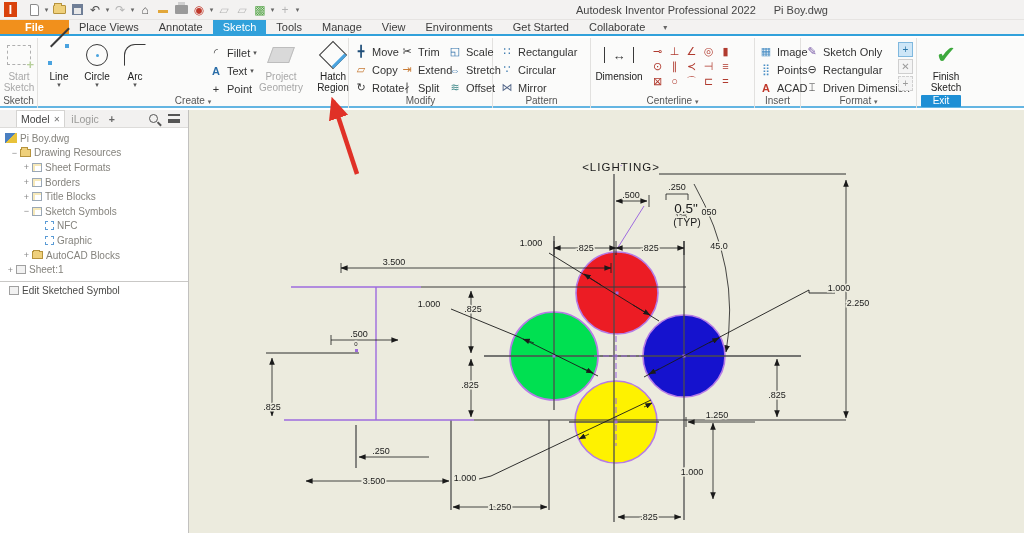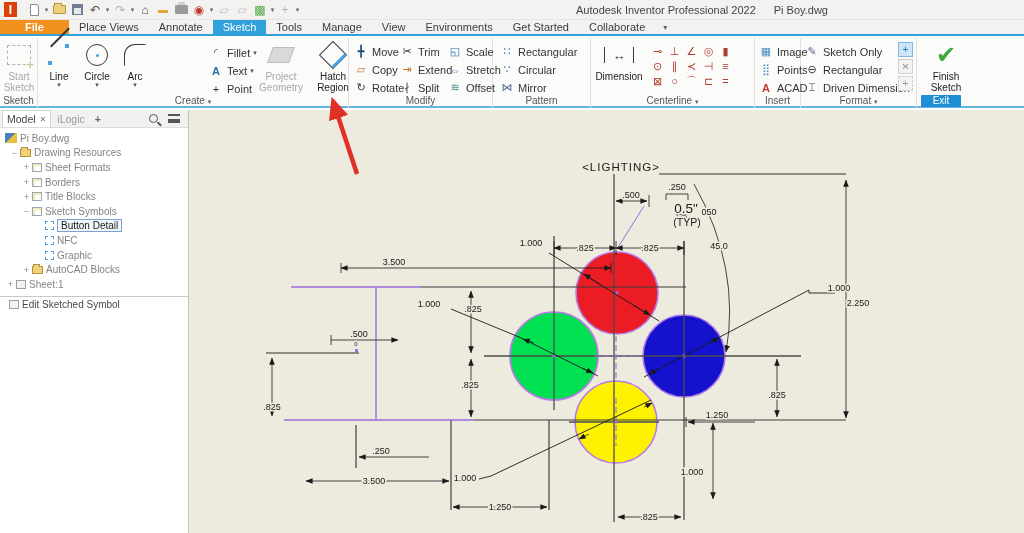--- a/index.html
+++ b/index.html
@@ -59,21 +59,21 @@
   .dimic{width:30px;height:16px;border-left:1.5px solid #3a3a3a;border-right:1.5px solid #3a3a3a;display:flex;align-items:center;justify-content:center;font-size:13px;color:#3a3a3a}
   .congrid{position:absolute;display:grid;grid-template-columns:repeat(5,17px);grid-auto-rows:15px;font-size:11px;text-align:center;color:#B03A2E}
   .congrid span{line-height:15px}
   .fmtcol{position:absolute;display:flex;flex-direction:column;gap:2px}
   .minibtn{width:15px;height:15px;border:1px solid #cfcfcf;display:flex;align-items:center;justify-content:center;font-size:10px;color:#9a9a9a;background:#f4f4f4}
   .minibtn.on{background:#CDE6F7;border-color:#7FB8DE;color:#2b76a8}
   .minibtn.dash{border-style:dashed}
   .check{color:#3DA93D;font-size:24px;line-height:24px}
   
   .browser{position:absolute;left:0;top:110px;width:189px;height:423px;background:#fff;border-right:1px solid #c2c1bf}
-  .bhead{height:18px;background:#f2f1f0;border-bottom:1px solid #dddcda;display:flex;align-items:center;font-size:10.5px;color:#444;padding-left:2px}
+  .bhead{height:18px;background:#f2f1f0;border-bottom:1px solid #dddcda;display:flex;align-items:center;font-size:10.5px;color:#444;padding-left:16px}
   .btab{background:#fff;border:1px solid #d5d4d2;border-bottom:none;height:17px;display:flex;align-items:center;padding:0 4px;gap:4px}
   .btab .x{font-size:8px;color:#777}
   .btabg{color:#9a9a98;padding:0 6px}
   .addt{color:#666;font-weight:bold;padding:0 4px}
   .bh-sp{flex:1}
   .sicon{width:9px;height:9px;border:1.5px solid #555;border-radius:50%;position:relative;margin-right:10px}
   .sicon:after{content:"";position:absolute;width:5px;height:1.5px;background:#555;right:-5px;bottom:-2px;transform:rotate(45deg)}
   .hicon{width:12px;height:9px;border-top:2px solid #555;border-bottom:2px solid #555;position:relative;margin-right:8px}
   .hicon:after{content:"";position:absolute;left:0;right:0;top:2.5px;height:2px;background:#555}
   .tree{font-size:10px;color:#85837d;padding-top:3px}
@@ -392,24 +392,20 @@
         <span class="tico tsheet"></span>
         <span>Title Blocks</span>
       </div>
     <div class="trow" style="padding-left:22px">
         <span class="exp">−</span>
         <span class="tico tsheet"></span>
         <span>Sketch Symbols</span>
       </div>
     <div class="trow" style="padding-left:44px">
         <span class="tico tsym"></span>
-        <span class="sel">Button Detail</span>
-      </div>
-    <div class="trow" style="padding-left:44px">
-        <span class="tico tsym"></span>
         <span>NFC</span>
       </div>
     <div class="trow" style="padding-left:44px">
         <span class="tico tsym"></span>
         <span>Graphic</span>
       </div>
     <div class="trow" style="padding-left:22px">
         <span class="exp">+</span>
         <span class="tico tfold"></span>
         <span>AutoCAD Blocks</span>

